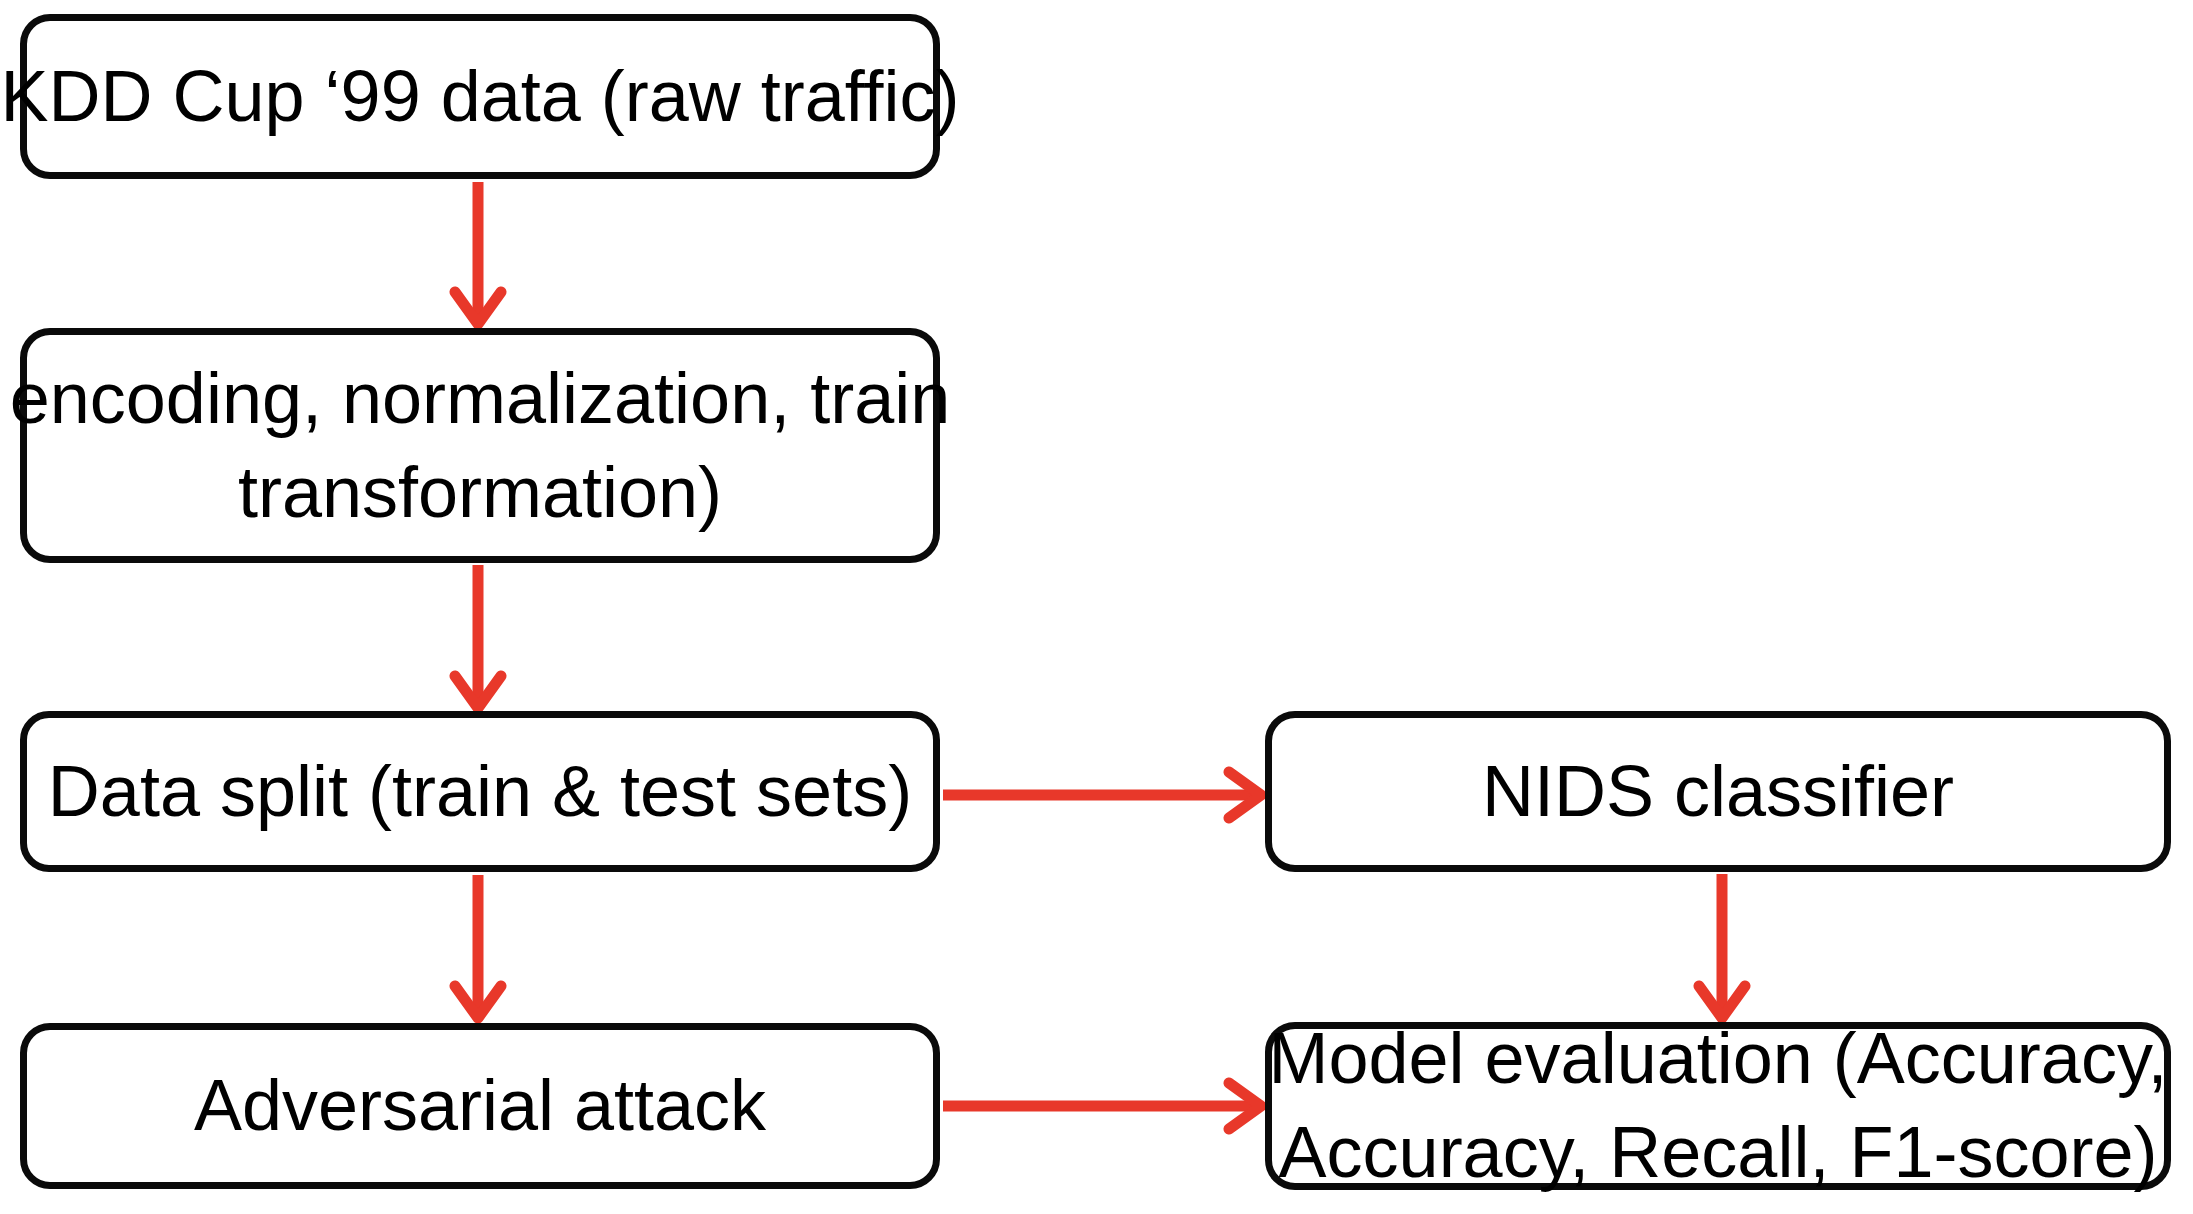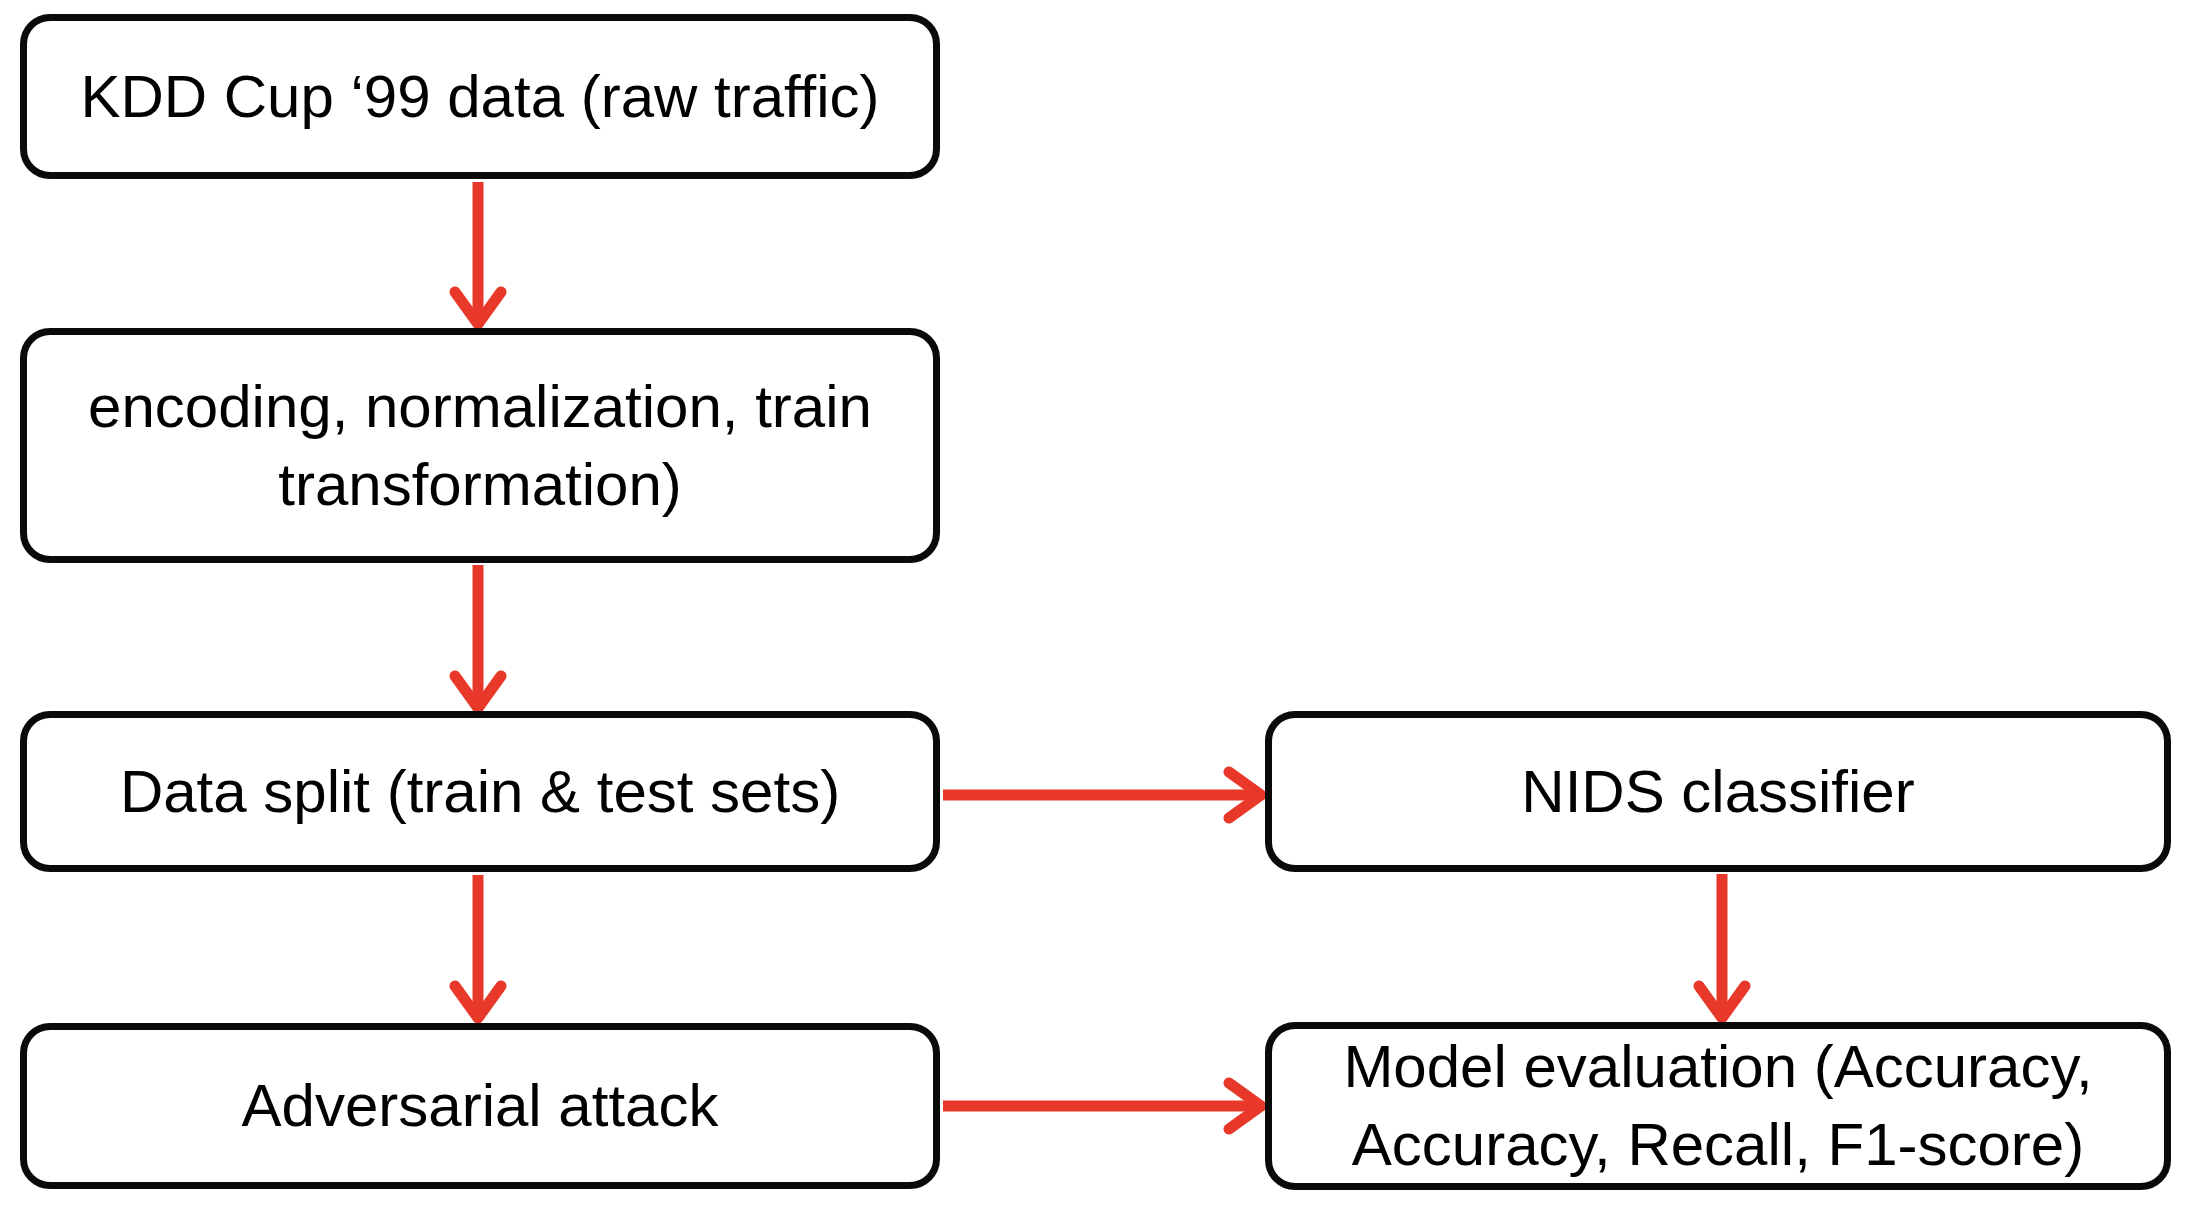--- a/index.html
+++ b/index.html
@@ -44,28 +44,28 @@
     position: absolute;
     background: var(--box-fill);
     border: 7px solid var(--box-border);
     border-radius: 30px;
     display: flex;
     flex-direction: column;
     align-items: center;
     justify-content: center;
     text-align: center;
     color: var(--text-color);
-    font-size: 60px;
+    font-size: 72px;
     line-height: 1.3;
   }
   .node .line { display: block; white-space: nowrap; }
   
   .node-kdd           { left: 20px;   top: 14px;   width: 920px; height: 165px; }
   .node-preprocessing { left: 20px;   top: 328px;  width: 920px; height: 235px; }
-  .node-data-split    { left: 20px;   top: 711px;  width: 920px; height: 161px; }
+  .node-data-split    { left: 20px;   top: 711px;  width: 920px; height: 161px; border-radius: 29px; }
   .node-adversarial   { left: 20px;   top: 1023px; width: 920px; height: 166px; }
   .node-nids          { left: 1265px; top: 711px;  width: 906px; height: 161px; }
   .node-model-eval    { left: 1265px; top: 1022px; width: 906px; height: 168px; text-align: center; }
 </style>
 </head>
 <body>
 
 <div class="canvas">
 
   <svg class="edges" viewBox="0 0 2193 1214" xmlns="http://www.w3.org/2000/svg">

